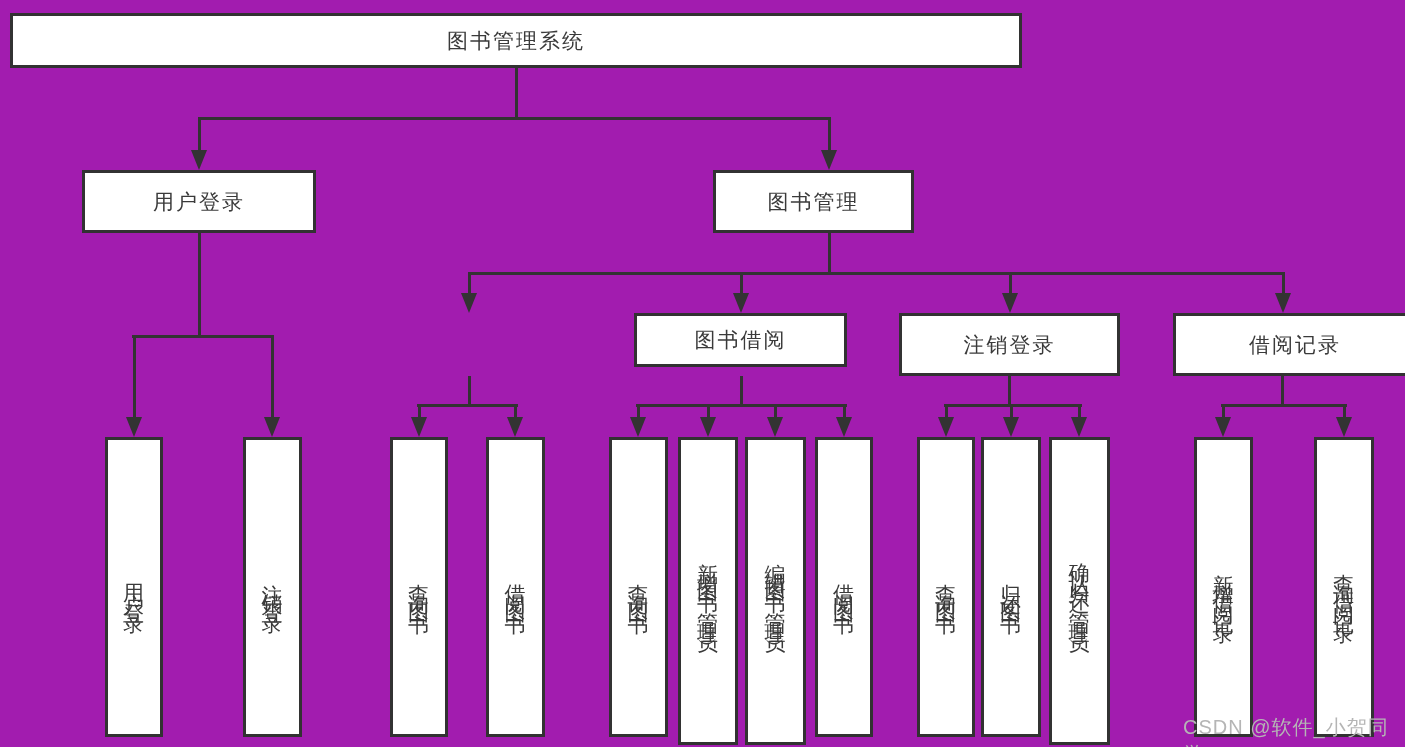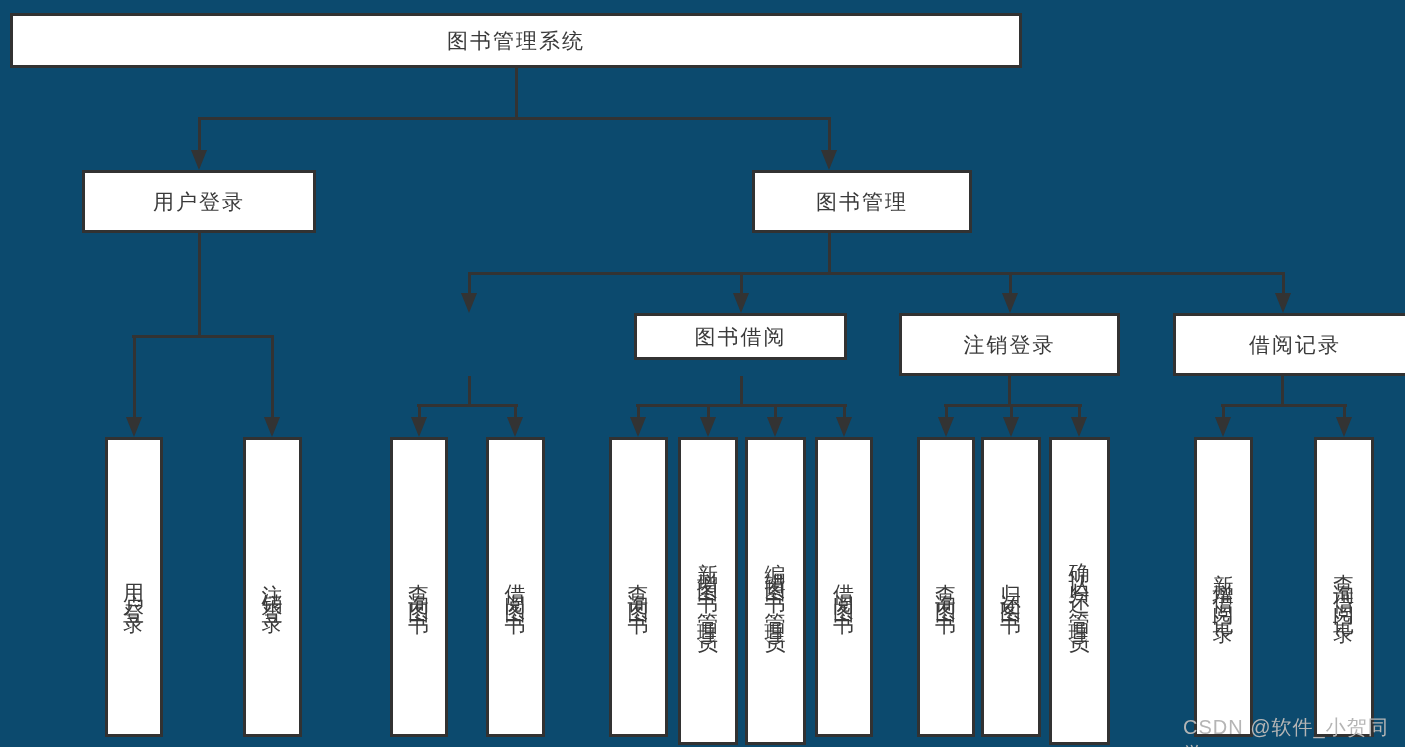--- a/index.html
+++ b/index.html
@@ -1,20 +1,20 @@
 <!DOCTYPE html>
 <html><head>
 <meta charset="utf-8">
 <style>
   html, body { margin: 0; padding: 0; background: #ffffff; }
   #canvas {
     position: relative;
     width: 1405px;
     height: 747px;
-    background: #0c4a6e;
+    background: #a21caf;
     font-family: "Liberation Sans", "DejaVu Sans", sans-serif;
     overflow: hidden;
   }
   .node {
     position: absolute;
     box-sizing: border-box;
     border: 3px solid #323232;
     background: #ffffff;
     display: flex;
     align-items: center;
@@ -60,25 +60,25 @@
 
 <div id="canvas">
 
   <div class="node" style="left:10px;top:13px;width:1012px;height:55px">
     <span>图书管理系统</span>
   </div>
 
   <div class="node" style="left:82px;top:170px;width:234px;height:63px">
     <span>用户登录</span>
   </div>
-  <div class="node" style="left:752px;top:170px;width:220px;height:63px">
+  <div class="node" style="left:713px;top:170px;width:201px;height:63px">
     <span>图书管理</span>
   </div>
 
-  <div class="node" style="left:634px;top:313px;width:213px;height:47px">
+  <div class="node" style="left:634px;top:313px;width:213px;height:54px">
     <span>图书借阅</span>
   </div>
   <div class="node" style="left:899px;top:313px;width:221px;height:63px">
     <span>注销登录</span>
   </div>
   <div class="node" style="left:1173px;top:313px;width:244px;height:63px">
     <span>借阅记录</span>
   </div>
 
   <div class="node v" style="left:105px;top:437px;width:58px;height:300px">

